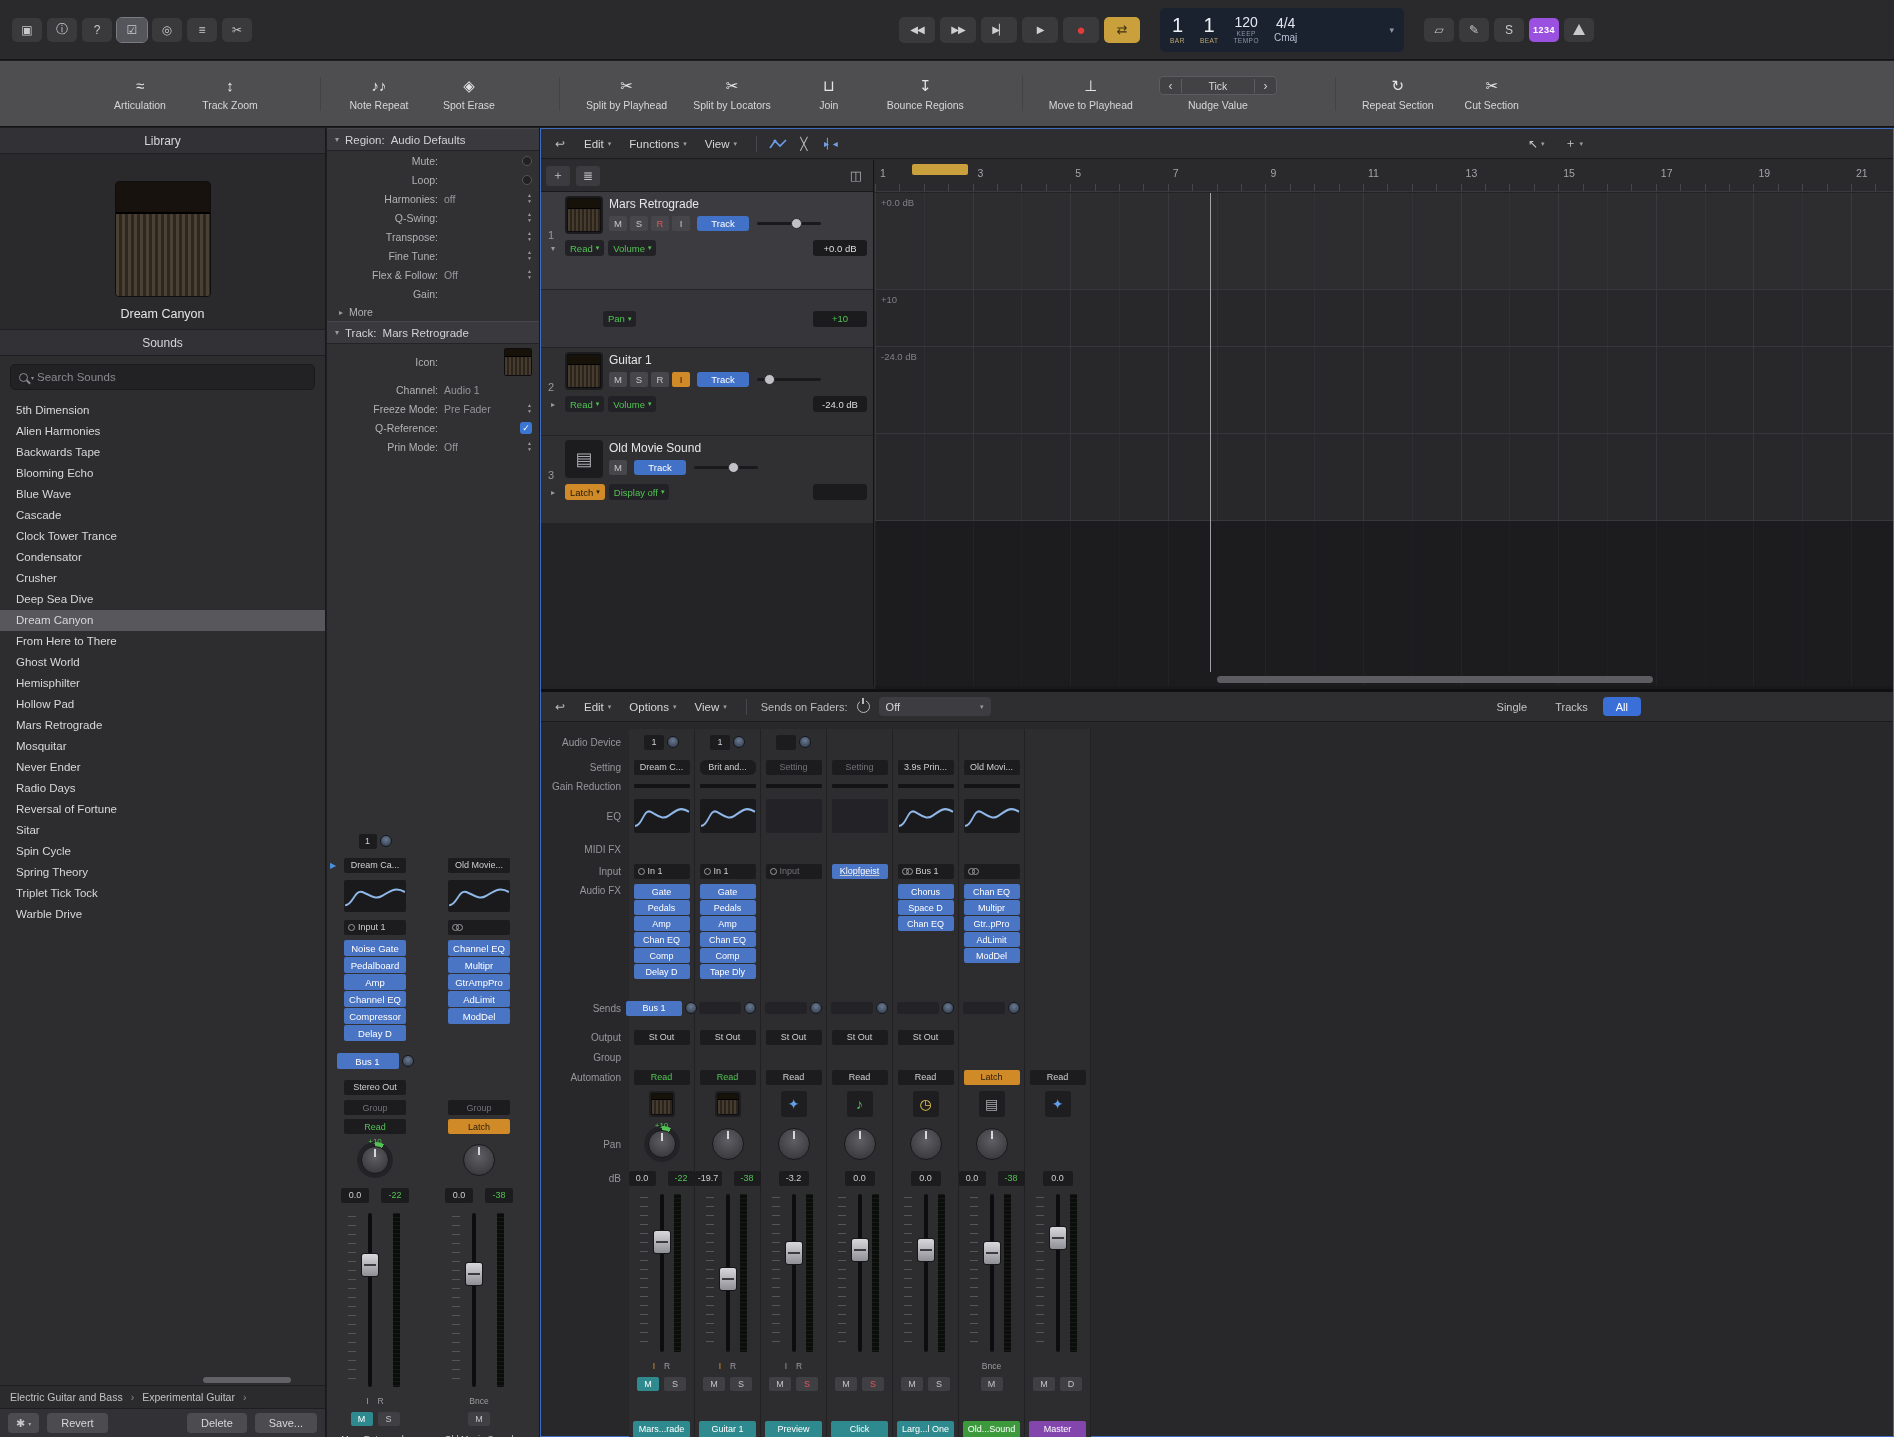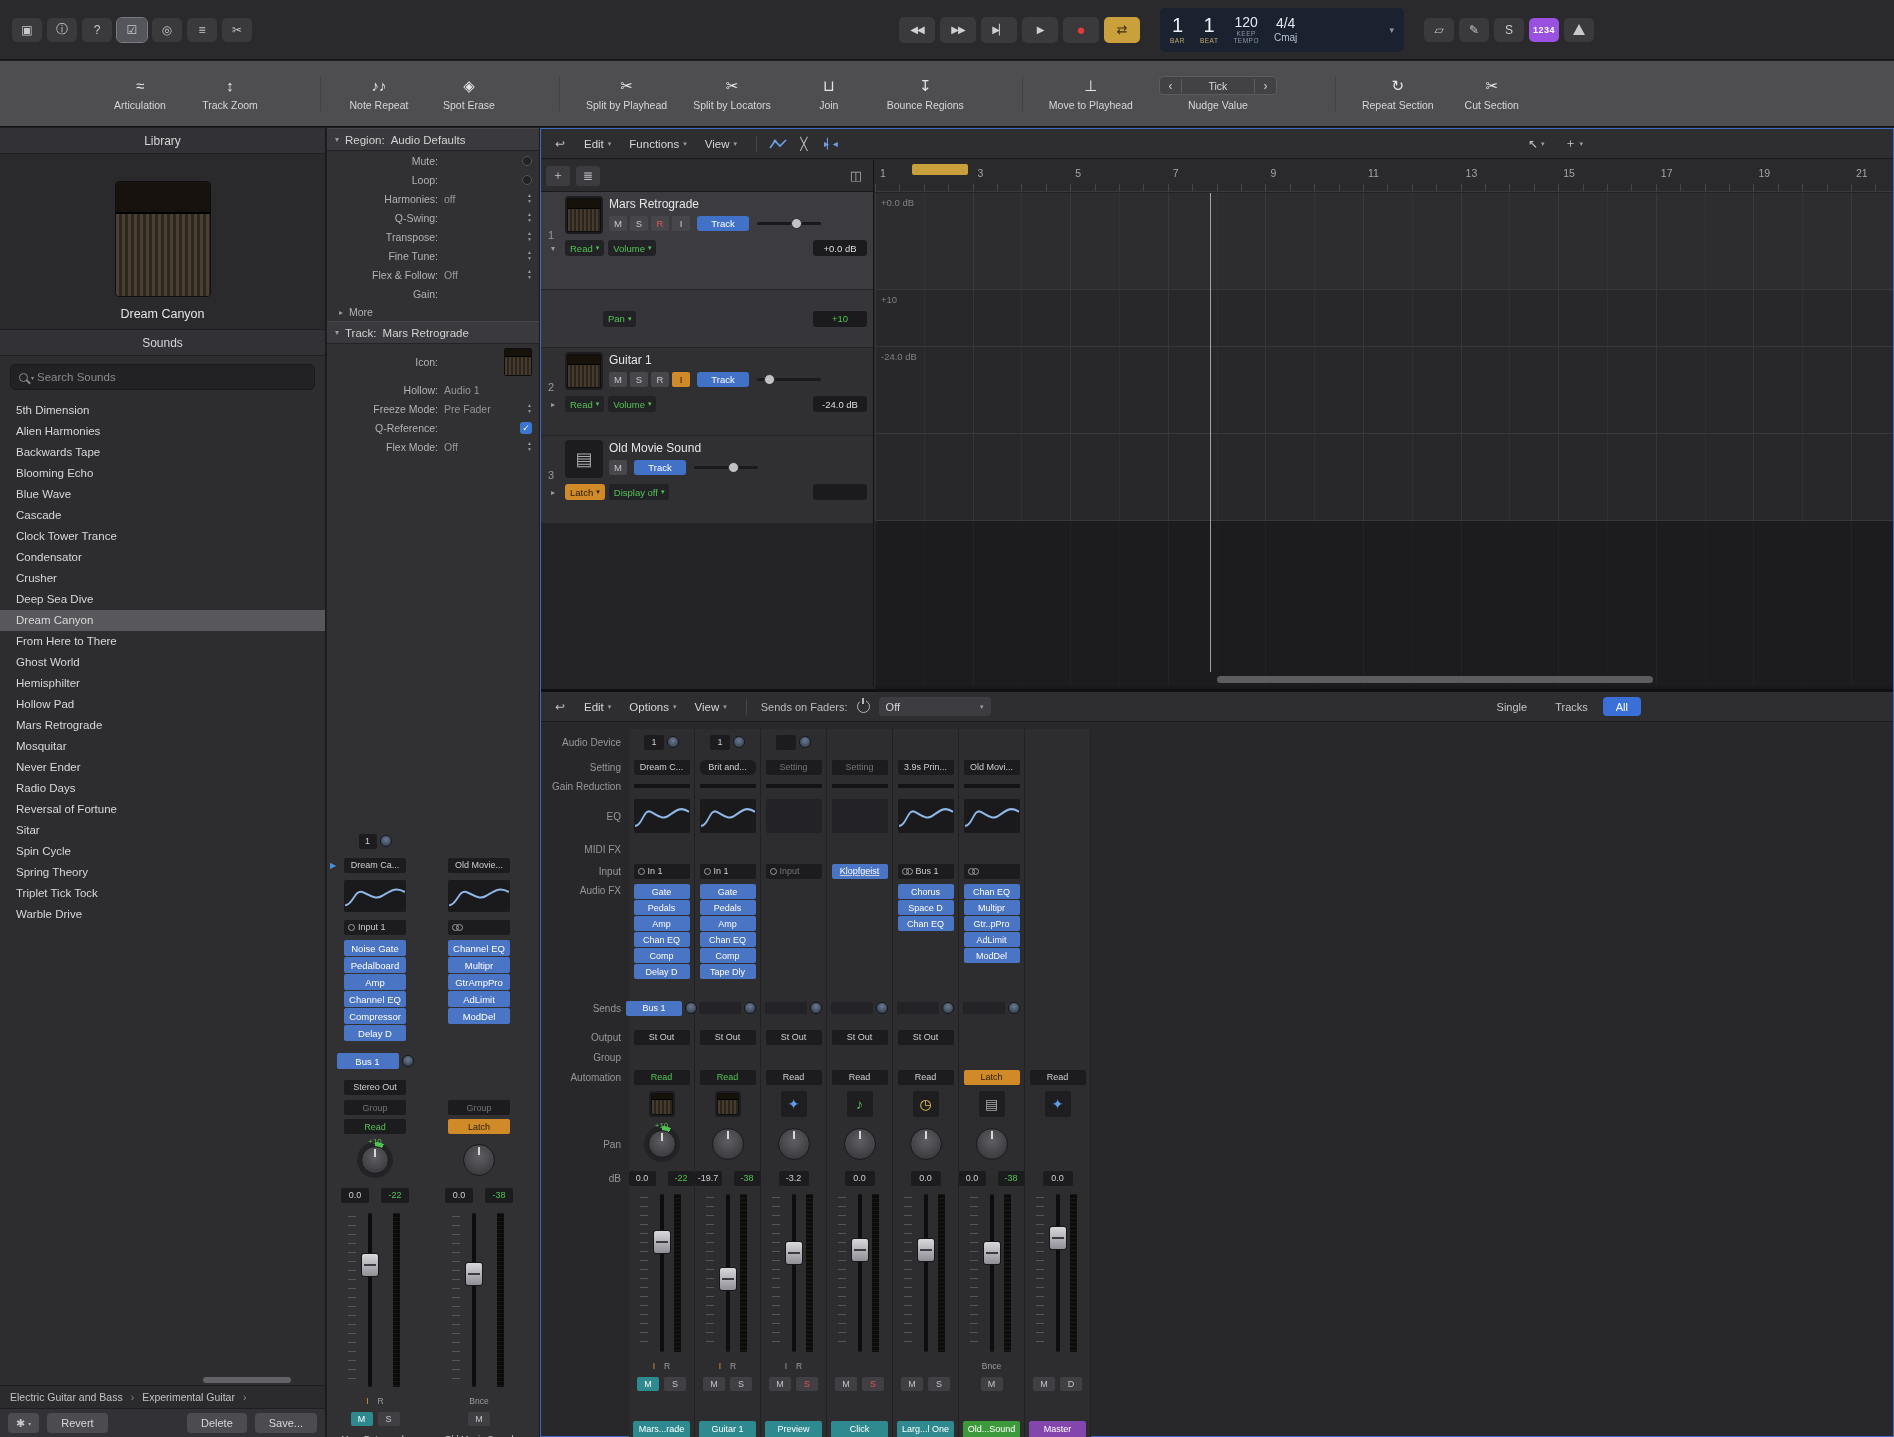--- a/index.html
+++ b/index.html
@@ -566,21 +566,21 @@
           <span class="p-ctl">
             <span class="mini-amp">
               <span class="amp-ic">
                 <span class="amp-head"></span>
                 <span class="amp-cab"></span>
               </span>
             </span>
           </span>
         </div>
         <div class="param-row">
-          <span class="p-label">Hollow:</span>
+          <span class="p-label">Channel:</span>
           <span class="p-value">Audio 1</span>
           <span class="p-ctl"></span>
         </div>
         <div class="param-row">
           <span class="p-label">Freeze Mode:</span>
           <span class="p-value">Pre Fader</span>
           <span class="p-ctl">
             <span class="stepper">
               <span>▲</span>
               <span>▼</span>
@@ -588,21 +588,21 @@
           </span>
         </div>
         <div class="param-row">
           <span class="p-label">Q-Reference:</span>
           <span class="p-value"></span>
           <span class="p-ctl">
             <span class="chk">✓</span>
           </span>
         </div>
         <div class="param-row">
-          <span class="p-label">Flex Mode:</span>
+          <span class="p-label">Prin Mode:</span>
           <span class="p-value">Off</span>
           <span class="p-ctl">
             <span class="stepper">
               <span>▲</span>
               <span>▼</span>
             </span>
           </span>
         </div>
       </div>
     <div class="strips-area" id="strips-area">

